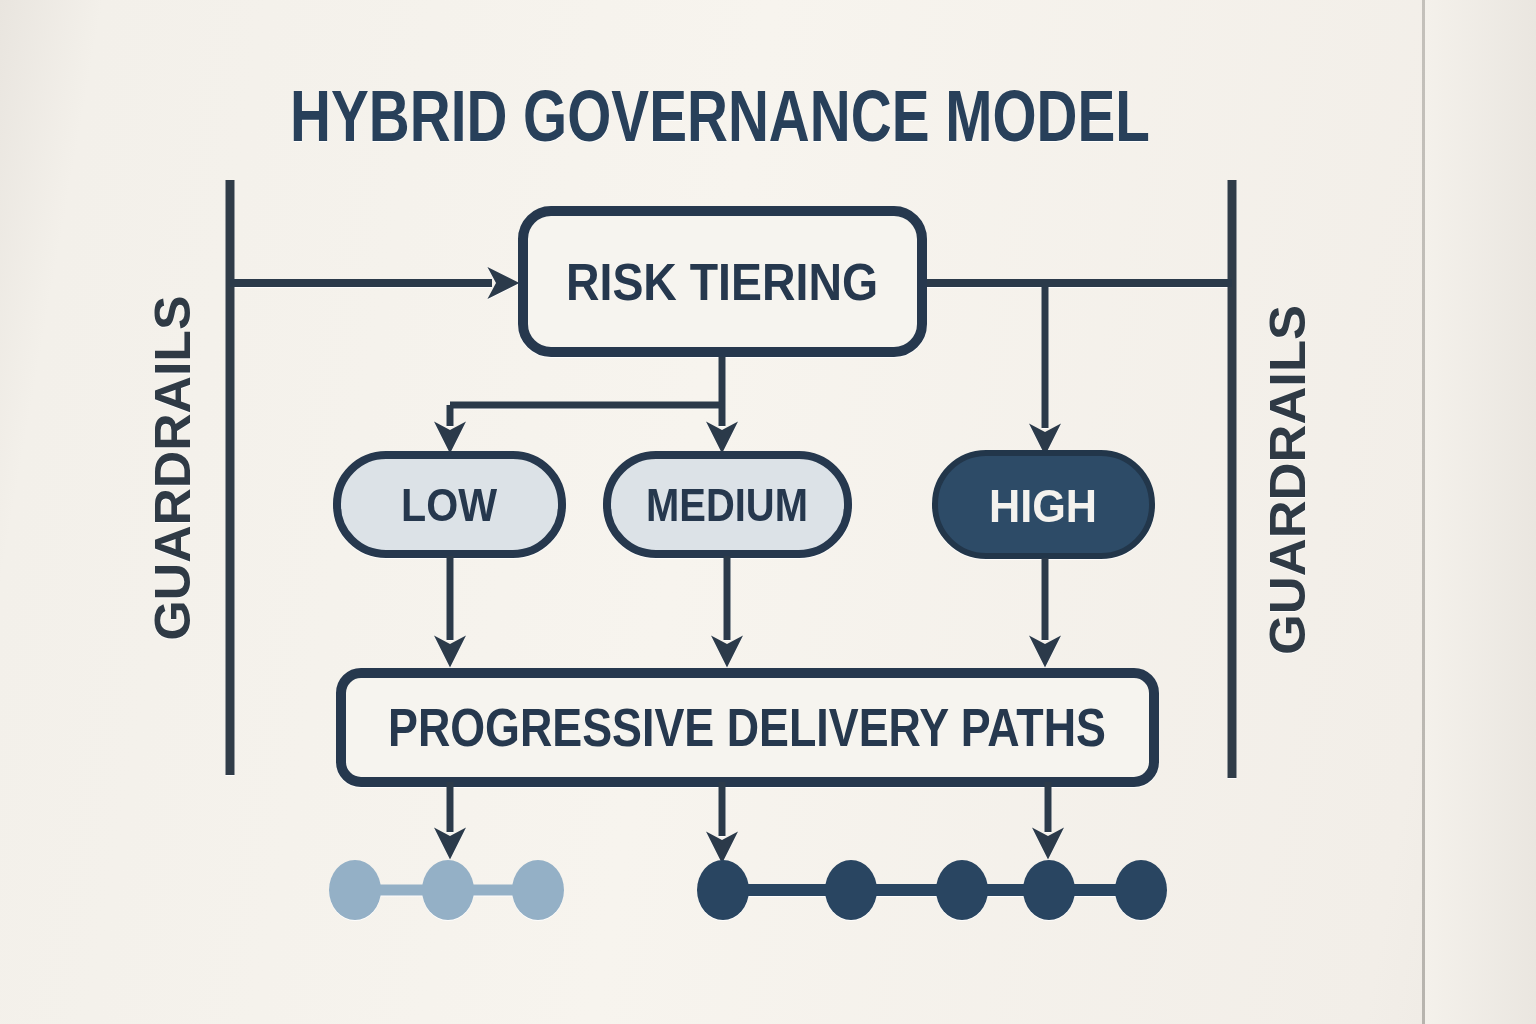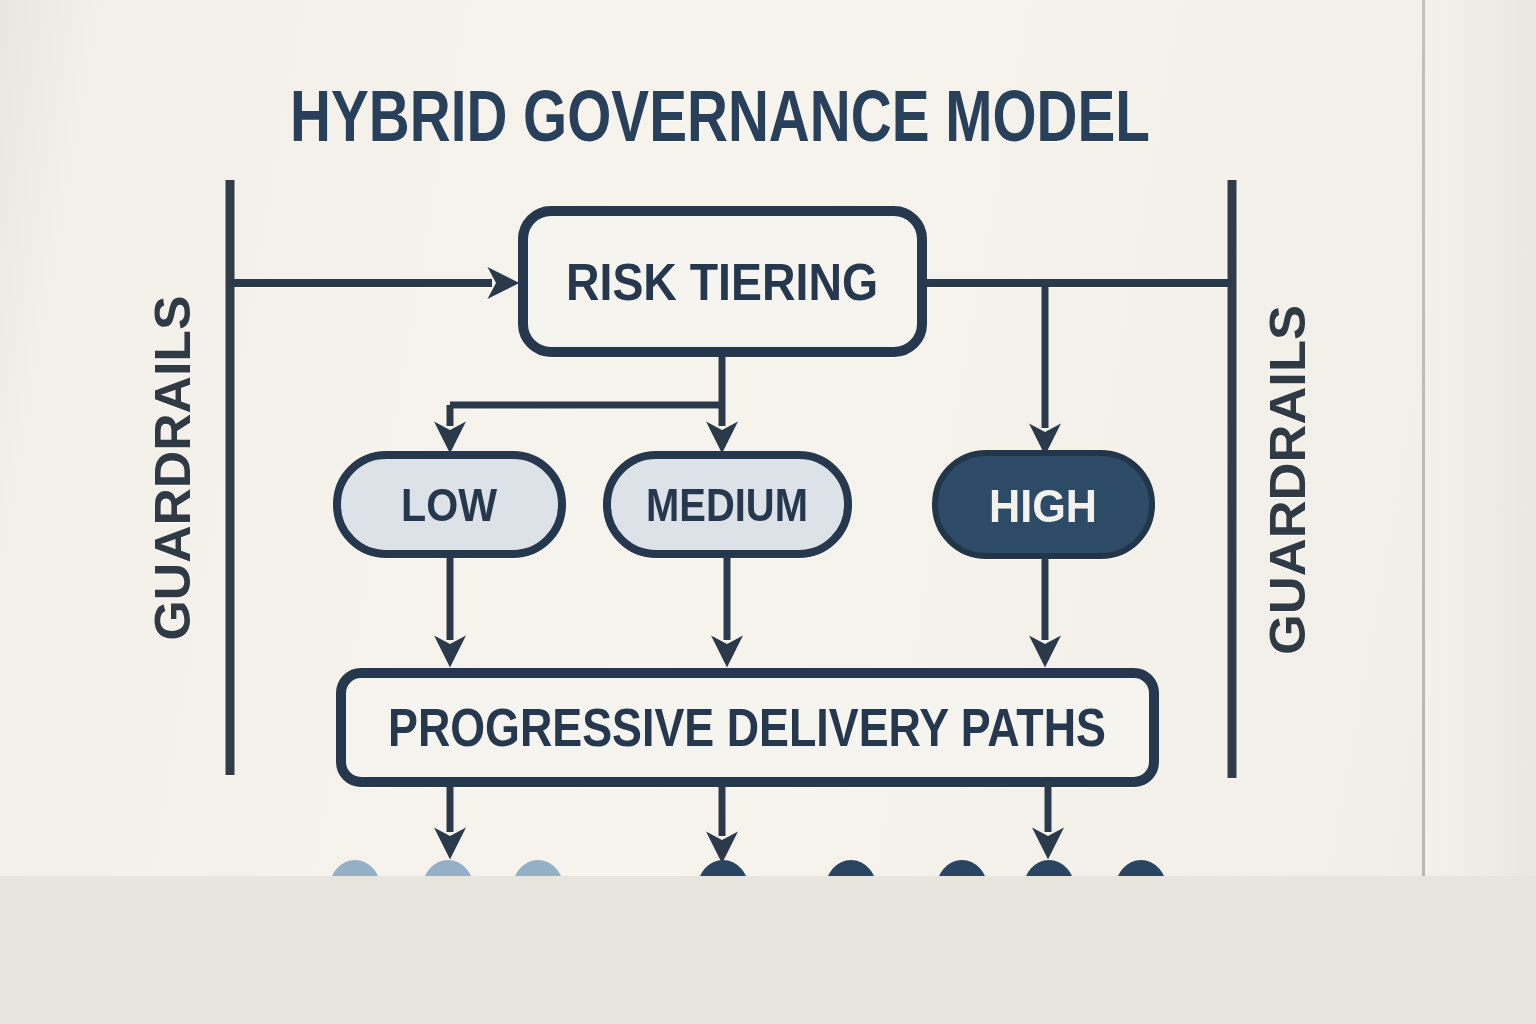--- a/index.html
+++ b/index.html
@@ -1,17 +1,17 @@
 <!DOCTYPE html>
 <html><head>
 <meta charset="utf-8">
 <style>
   html,body{margin:0;padding:0;background:#e8e4de;}
   .canvas{
-    position:relative;width:1536px;height:876px;overflow:hidden;
+    position:relative;width:1536px;height:1024px;overflow:hidden;
     background:linear-gradient(100deg,#e9e5df 0%,#f3f0ea 6%,#f7f4ee 45%,#f2eee8 90%,#ece8e2 100%);
     font-family:"Liberation Sans",sans-serif;
   }
   .edge-line{position:absolute;top:0;left:1422px;width:3px;height:1024px;background:linear-gradient(#b8b5af,#a9a6a0);opacity:.8;}
   .edge-strip{position:absolute;top:0;left:1425px;width:111px;height:1024px;background:linear-gradient(to right,#f4f1eb,#eae6e0);}
   svg{position:absolute;top:0;left:0;}
   svg text{font-family:"Liberation Sans","DejaVu Sans",sans-serif;font-weight:bold;}
   .diagram{filter:drop-shadow(0.5px 1.5px 0px rgba(255,255,255,0.85));}
 </style>
 </head>

